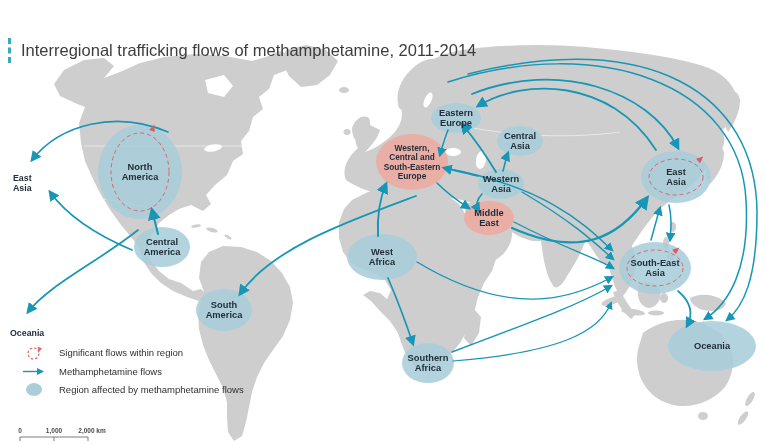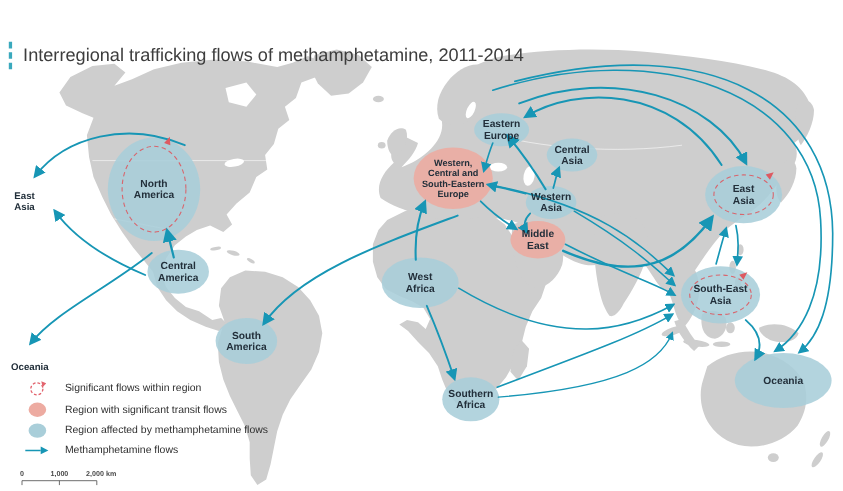--- a/index.html
+++ b/index.html
@@ -154,38 +154,32 @@
       <span class="legend-icon">
         <svg width="17" height="15">
           <circle cx="7.5" cy="8.5" r="5.5" fill="none" stroke="#e2646e" stroke-width="1.2" stroke-dasharray="2.5 1.8"></circle>
           <path d="M11.5,1.5 L16,3.5 L12.8,7 Z" fill="#e2646e"></path>
         </svg>
       </span>
       <span>Significant flows within region</span>
     </div>
     <div class="legend-row">
       <span class="legend-icon">
-        <span class="icon-ellipse" style="background:#edaba1"></span>
+        <svg width="24" height="9">
+          <path d="M1,4.5 L15,4.5" stroke="#1796b5" stroke-width="1.4"></path>
+          <path d="M15,1 L22,4.5 L15,8 Z" fill="#1796b5"></path>
+        </svg>
       </span>
-      <span>Region with significant transit flows</span>
+      <span>Methamphetamine flows</span>
     </div>
     <div class="legend-row">
       <span class="legend-icon">
         <span class="icon-ellipse" style="background:#a9ced9"></span>
       </span>
       <span>Region affected by methamphetamine flows</span>
-    </div>
-    <div class="legend-row">
-      <span class="legend-icon">
-        <svg width="24" height="9">
-          <path d="M1,4.5 L15,4.5" stroke="#1796b5" stroke-width="1.4"></path>
-          <path d="M15,1 L22,4.5 L15,8 Z" fill="#1796b5"></path>
-        </svg>
-      </span>
-      <span>Methamphetamine flows</span>
     </div>
   </div>
 
   <svg class="scalebar" width="130" height="18">
     <text x="4" y="6" text-anchor="middle">0</text>
     <text x="38" y="6" text-anchor="middle">1,000</text>
     <text x="76" y="6" text-anchor="middle">2,000 km</text>
     <path d="M4,10 L72,10 M4,10 L4,14 M38,10 L38,14 M72,10 L72,14" stroke="#5a5a5a" stroke-width="0.8" fill="none"></path>
   </svg>
 

